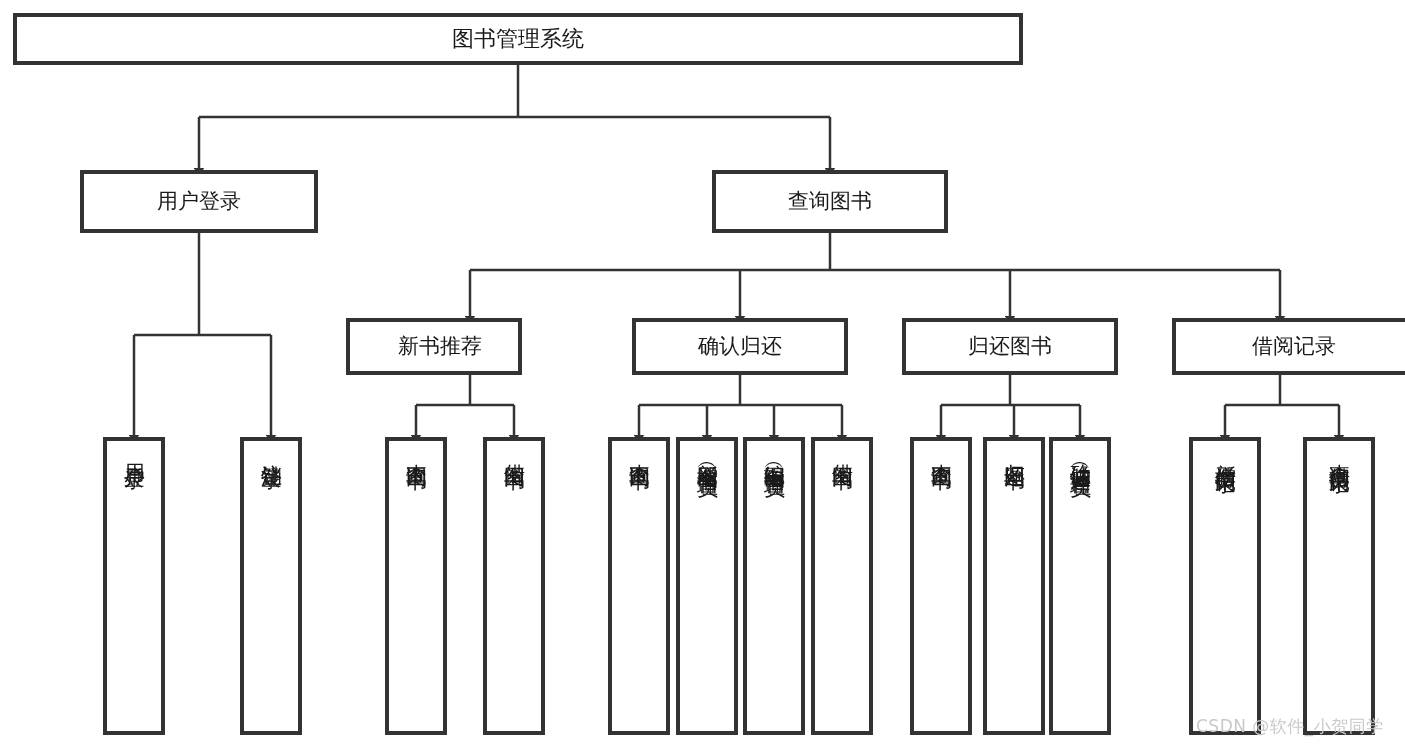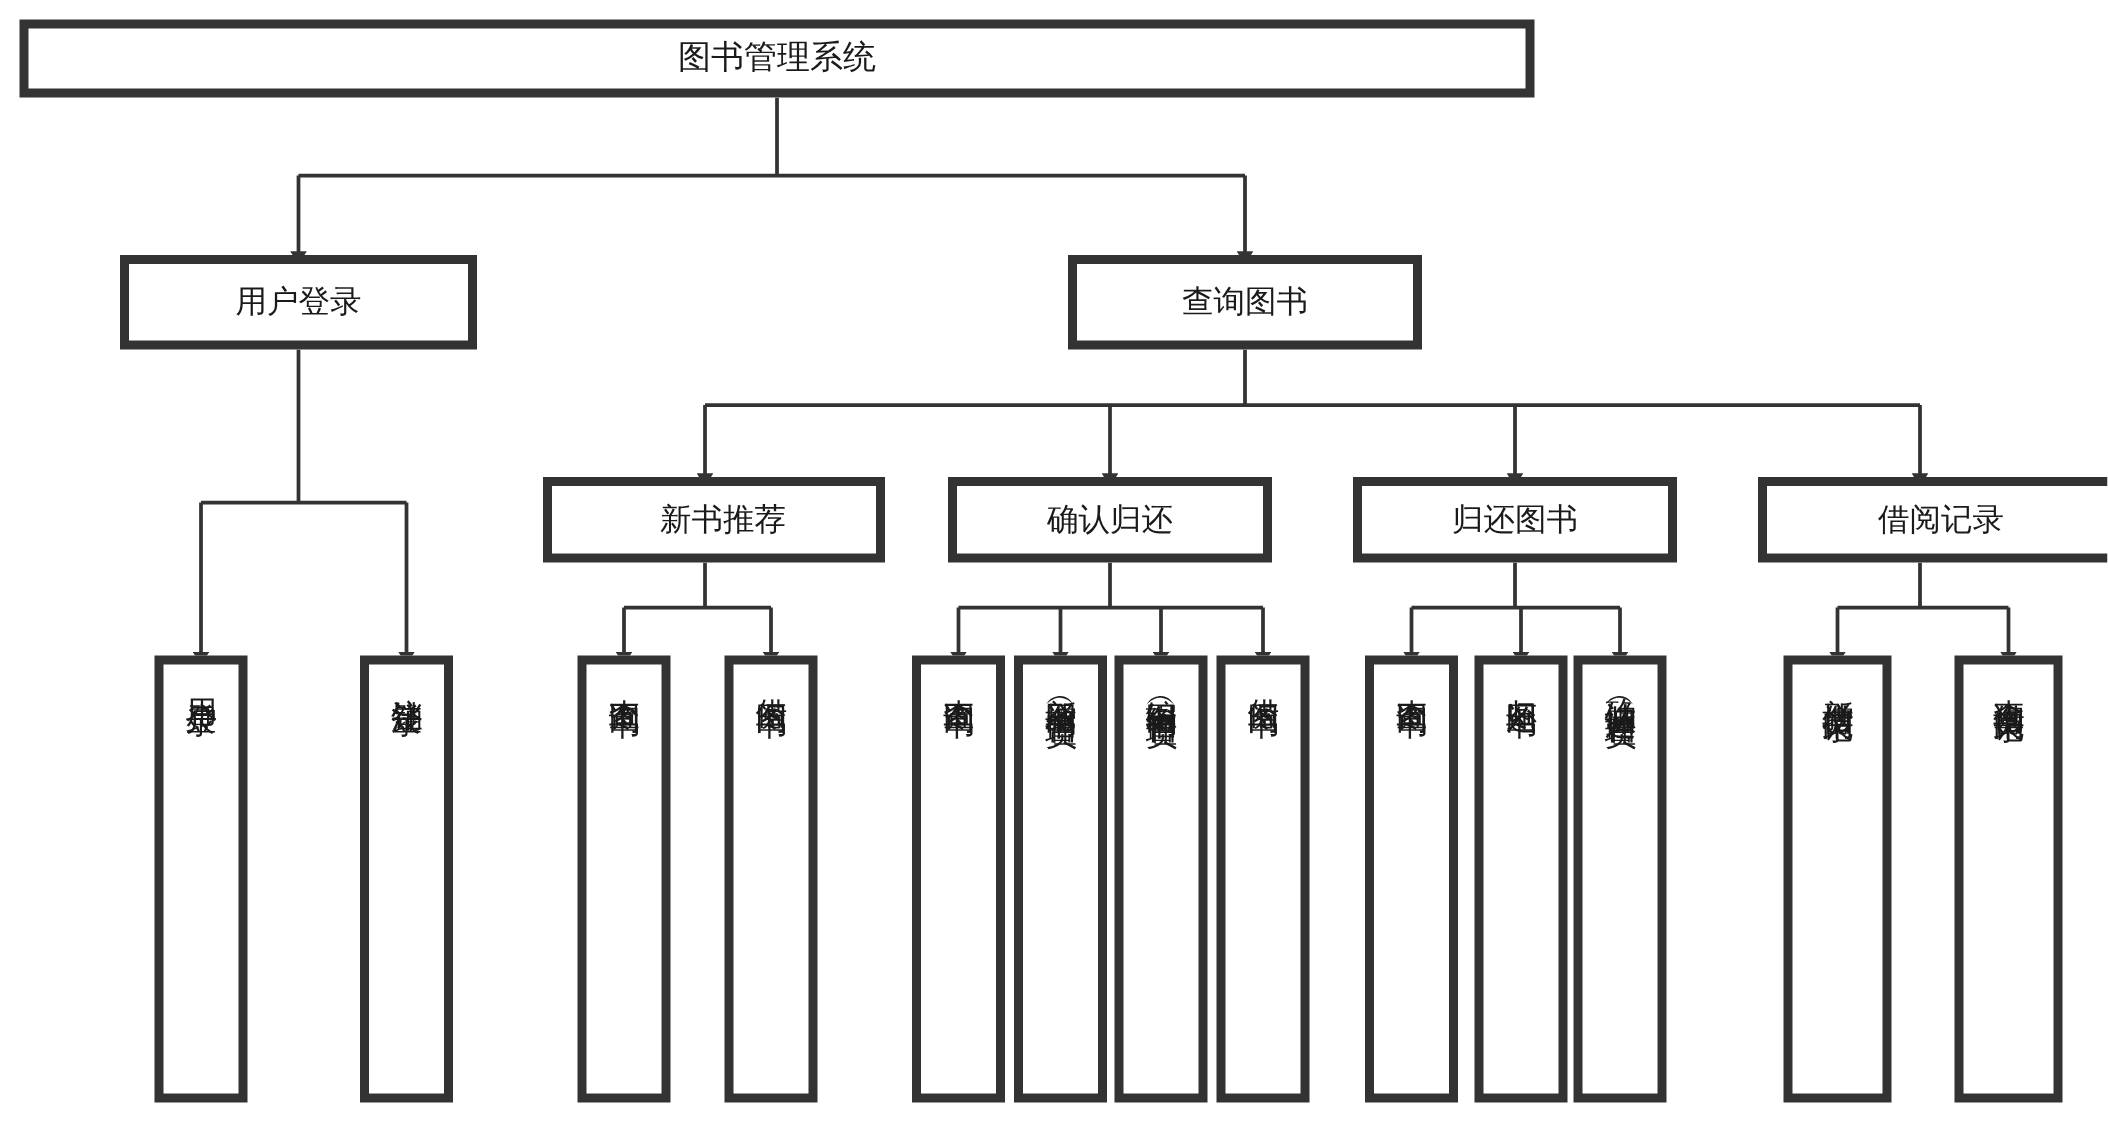--- a/index.html
+++ b/index.html
@@ -22,21 +22,21 @@
     position: absolute;
     left: 0;
     top: 0;
     width: 1405px;
     height: 747px;
   }
   .node {
     position: absolute;
     box-sizing: border-box;
     background: #ffffff;
-    border: 6px solid #c2410c;
+    border: 4px solid #c2410c;
     display: flex;
     align-items: center;
     justify-content: center;
     color: #1a1a1a;
   }
   .node-label {
     display: block;
     text-align: center;
     line-height: 1.18;
     color: #1a1a1a;
@@ -116,21 +116,21 @@
   <div id="node-layer">
       <div class="node horizontal root" style="left: 13px; top: 13px; width: 1010px; height: 52px; border-color: rgb(51, 51, 51);">
         <span class="node-label">图书管理系统</span>
       </div>
       <div class="node horizontal" style="left: 80px; top: 170px; width: 238px; height: 63px; border-color: rgb(51, 51, 51);">
         <span class="node-label">用户登录</span>
       </div>
       <div class="node horizontal" style="left: 712px; top: 170px; width: 236px; height: 63px; border-color: rgb(51, 51, 51);">
         <span class="node-label">查询图书</span>
       </div>
-      <div class="node horizontal" style="left: 362px; top: 318px; width: 228px; height: 57px; border-color: rgb(51, 51, 51); padding-left: 12px;">
+      <div class="node horizontal" style="left: 346px; top: 318px; width: 176px; height: 57px; border-color: rgb(51, 51, 51); padding-left: 12px;">
         <span class="node-label">新书推荐</span>
       </div>
       <div class="node horizontal" style="left: 632px; top: 318px; width: 216px; height: 57px; border-color: rgb(51, 51, 51);">
         <span class="node-label">确认归还</span>
       </div>
       <div class="node horizontal" style="left: 902px; top: 318px; width: 216px; height: 57px; border-color: rgb(51, 51, 51);">
         <span class="node-label">归还图书</span>
       </div>
       <div class="node horizontal" style="left: 1172px; top: 318px; width: 244px; height: 57px; border-color: rgb(51, 51, 51);">
         <span class="node-label">借阅记录</span>
@@ -168,13 +168,14 @@
       <div class="node vertical" style="left: 1049px; top: 437px; width: 62px; height: 298px; border-color: rgb(51, 51, 51);">
         <span class="node-label">确认归还（管理员）</span>
       </div>
       <div class="node vertical" style="left: 1189px; top: 437px; width: 72px; height: 298px; border-color: rgb(51, 51, 51);">
         <span class="node-label">新增借阅记录</span>
       </div>
       <div class="node vertical" style="left: 1303px; top: 437px; width: 72px; height: 298px; border-color: rgb(51, 51, 51);">
         <span class="node-label">查询借阅记录</span>
       </div>
     </div>
+  <div class="watermark" style="left:1196px; top:715px;">CSDN @软件_小贺同学</div>
 </div>
 
 </body></html>

